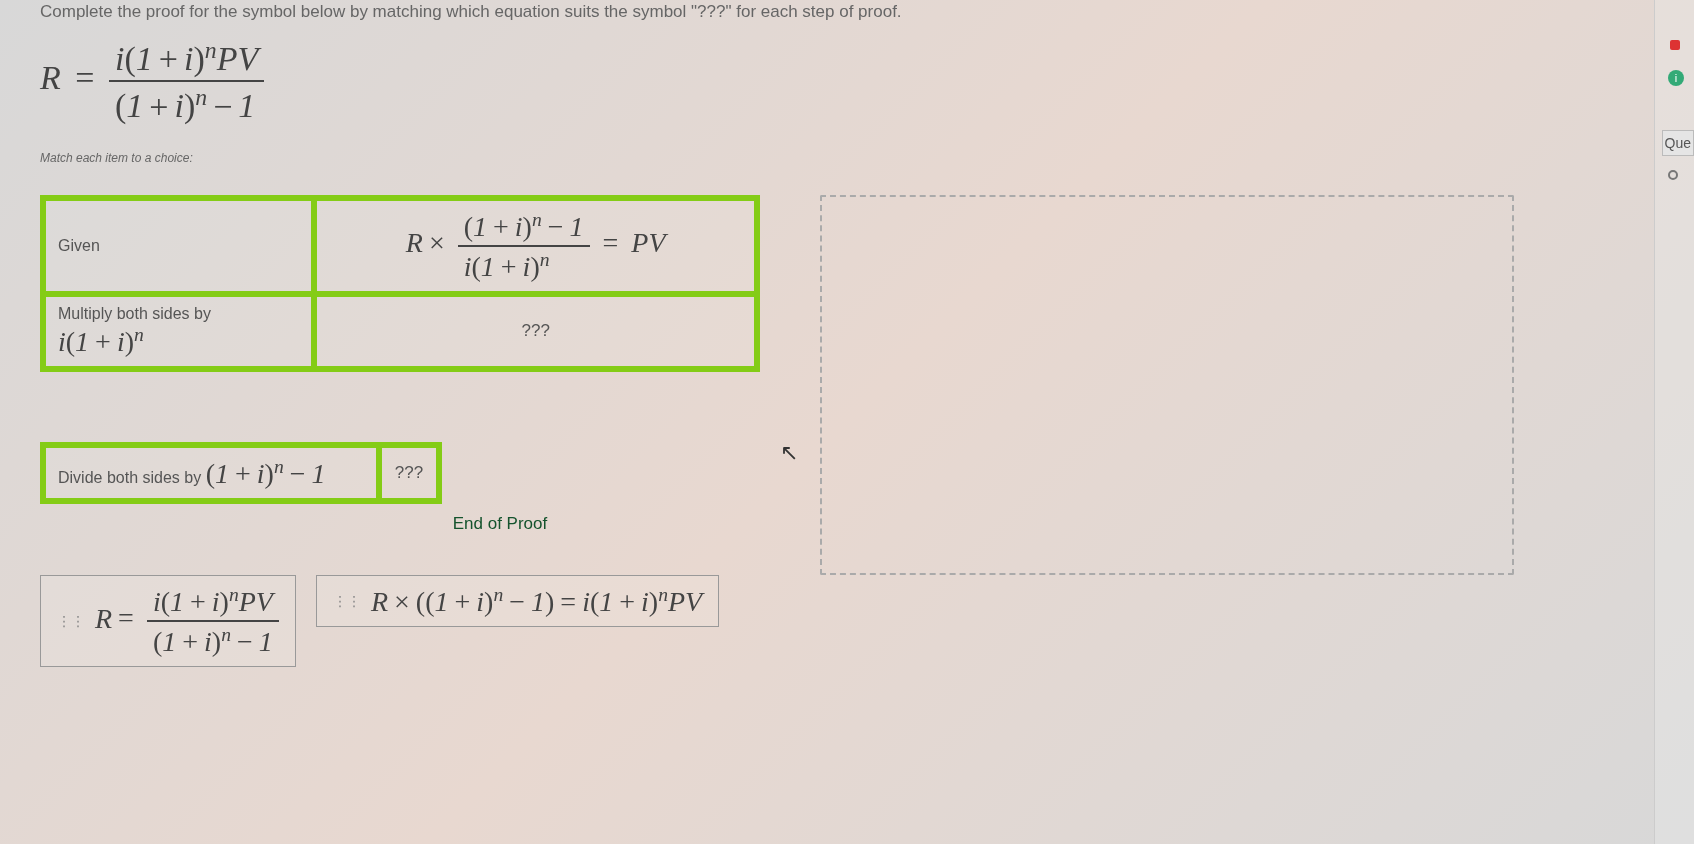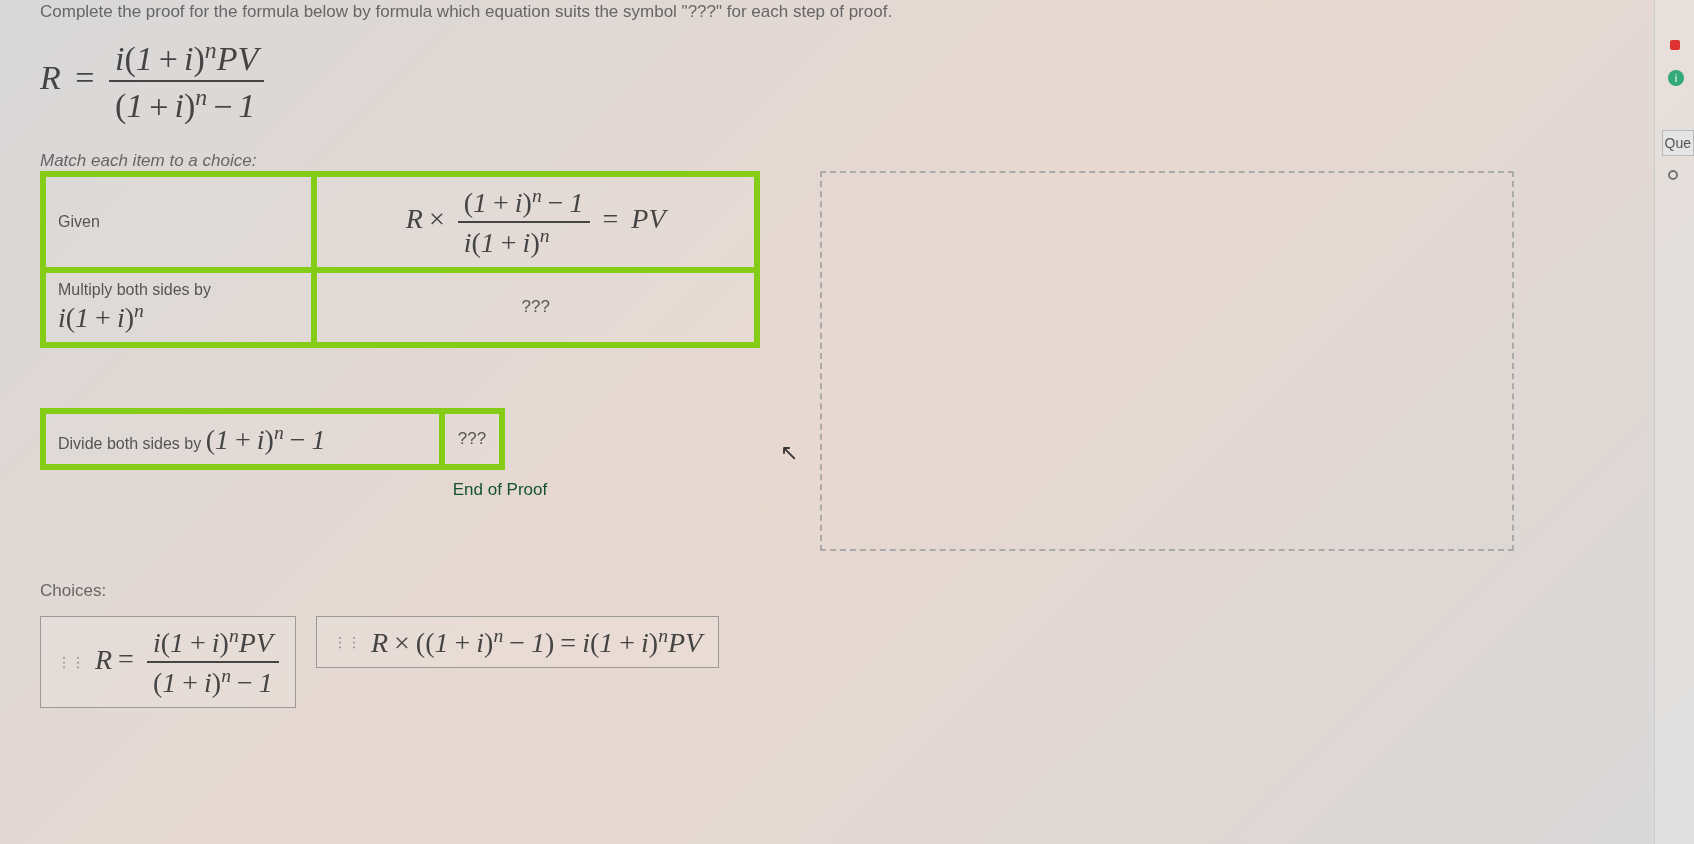--- a/index.html
+++ b/index.html
@@ -19,22 +19,23 @@
     font-size: 17px;
     color: #666;
     margin-bottom: 10px;
     padding-top: 2px;
   }
   .formula-display {
     margin: 15px 0 25px 0;
   }
   .match-label {
     font-style: italic;
-    font-size: 17px;
+    font-size: 12px;
     color: #666;
+    margin-bottom: 30px;
   }
   .proof-container {
     display: flex;
     gap: 60px;
   }
   .left-col { width: 720px; }
   .right-col {
     flex: 1;
     border: 2px dashed #aaa;
     border-radius: 2px;
@@ -57,22 +58,22 @@
     color: #555;
     width: 38%;
   }
   .proof-table .eq-cell {
     text-align: center;
   }
   .connector {
     height: 40px;
   }
   .proof-row2 {
-    margin-top: 20px;
-    width: 465px;
+    margin-top: 30px;
+    width: 402px;
   }
   .end-proof {
     text-align: center;
     font-size: 17px;
     color: #14532d;
     margin-top: 10px;
     margin-left: 200px;
   }
   .choices-label {
     font-size: 17px;
@@ -141,21 +142,21 @@
   .math sup { font-size: 0.7em; }
   .big { font-size: 34px; }
   .med { font-size: 28px; }
   .qmark { font-style: normal; color:#555; font-family: Arial; font-size:17px; }
 </style>
 </head>
 <body>
 
 <div class="main-area">
 
-  <div class="instructions">Complete the proof for the formula below by formula which equation suits the symbol "???" for each step of proof.</div>
+  <div class="instructions">Complete the proof for the symbol below by matching which equation suits the symbol "???" for each step of proof.</div>
 
   <div class="formula-display">
     <span class="math big">
       <span>R</span>
       <span class="op">=</span>
       <span class="frac">
         <span class="num">
           <span>i</span><span class="op" style="padding:0">(</span><span>1</span><span class="op">+</span><span>i</span><span class="op" style="padding:0">)</span><sup>n</sup><span>PV</span>
         </span>
         <span class="den">
@@ -217,21 +218,20 @@
         </tr>
       </tbody>
         </table>
 
       <div class="end-proof">End of Proof</div>
     </div>
 
     <div class="right-col"></div>
   </div>
 
-  <div class="choices-label">Choices:</div>
 
   <div class="choices-row">
     <div class="choice-box">
       <span class="drag-handle">⋮⋮</span>
       <span class="math med">
         <span>R</span><span class="op">=</span>
         <span class="frac">
           <span class="num"><span>i</span><span class="op" style="padding:0">(</span><span>1</span><span class="op">+</span><span>i</span><span class="op" style="padding:0">)</span><sup>n</sup><span>PV</span></span>
           <span class="den"><span class="op" style="padding:0">(</span><span>1</span><span class="op">+</span><span>i</span><span class="op" style="padding:0">)</span><sup>n</sup><span class="op">−</span><span>1</span></span>
         </span>

